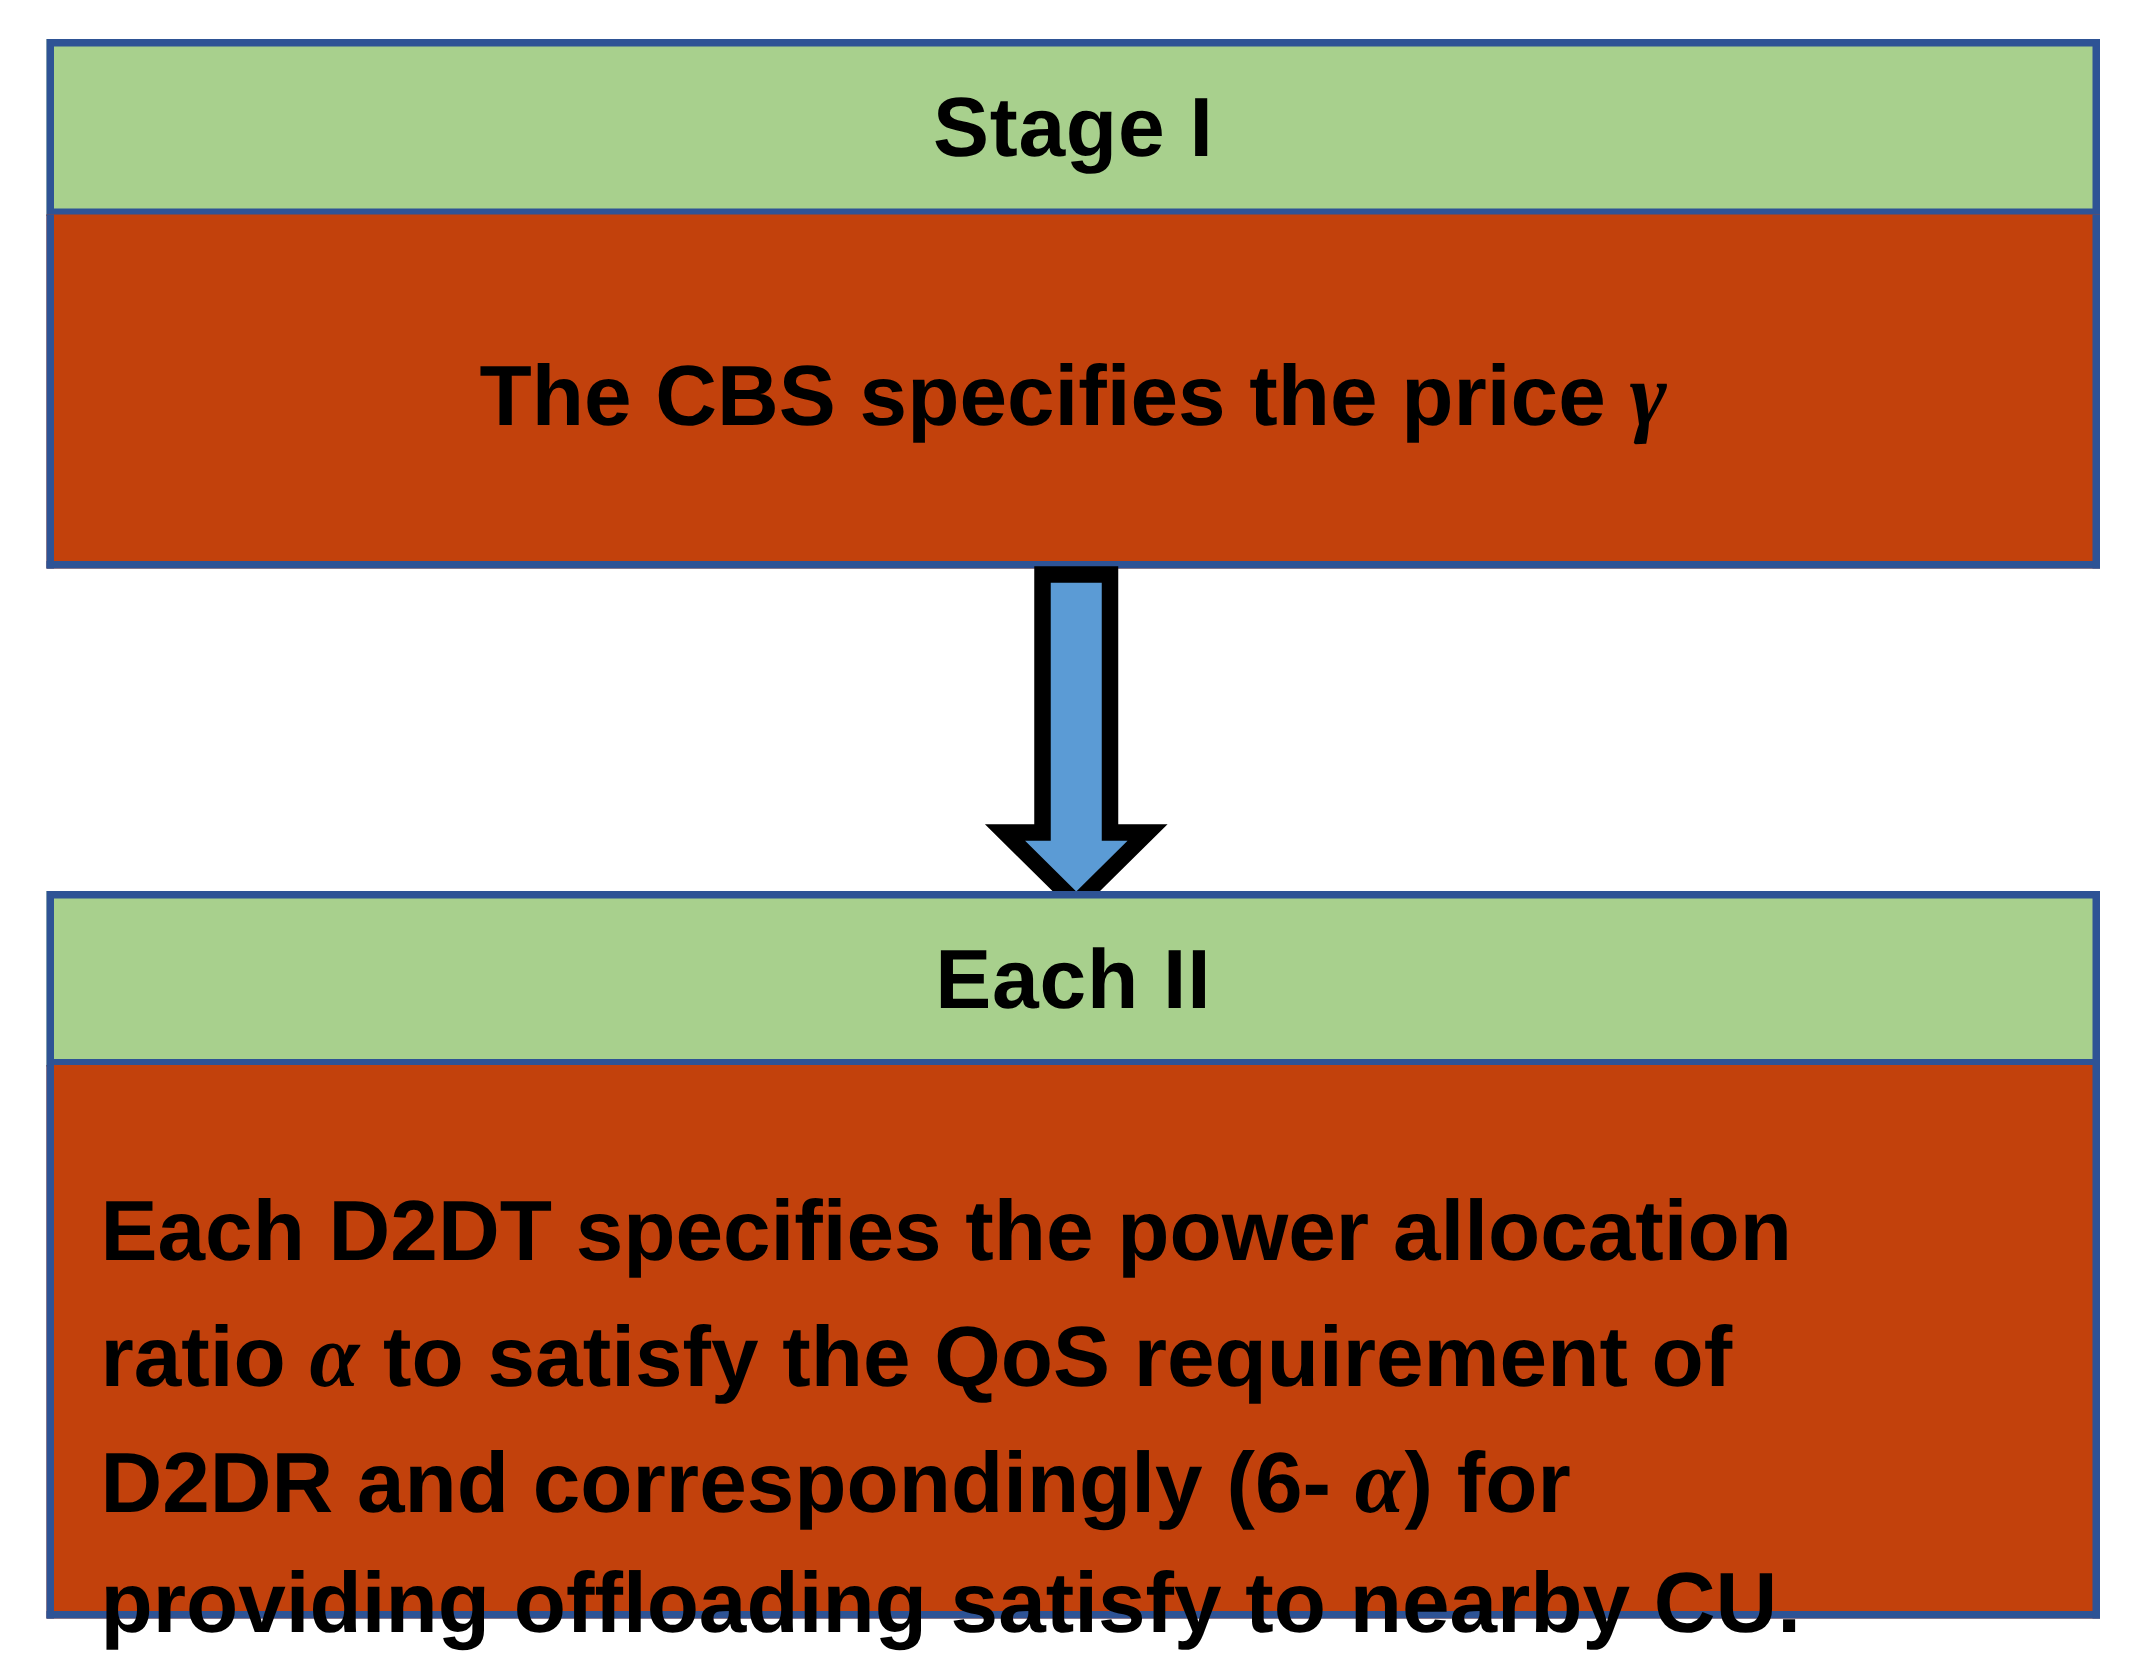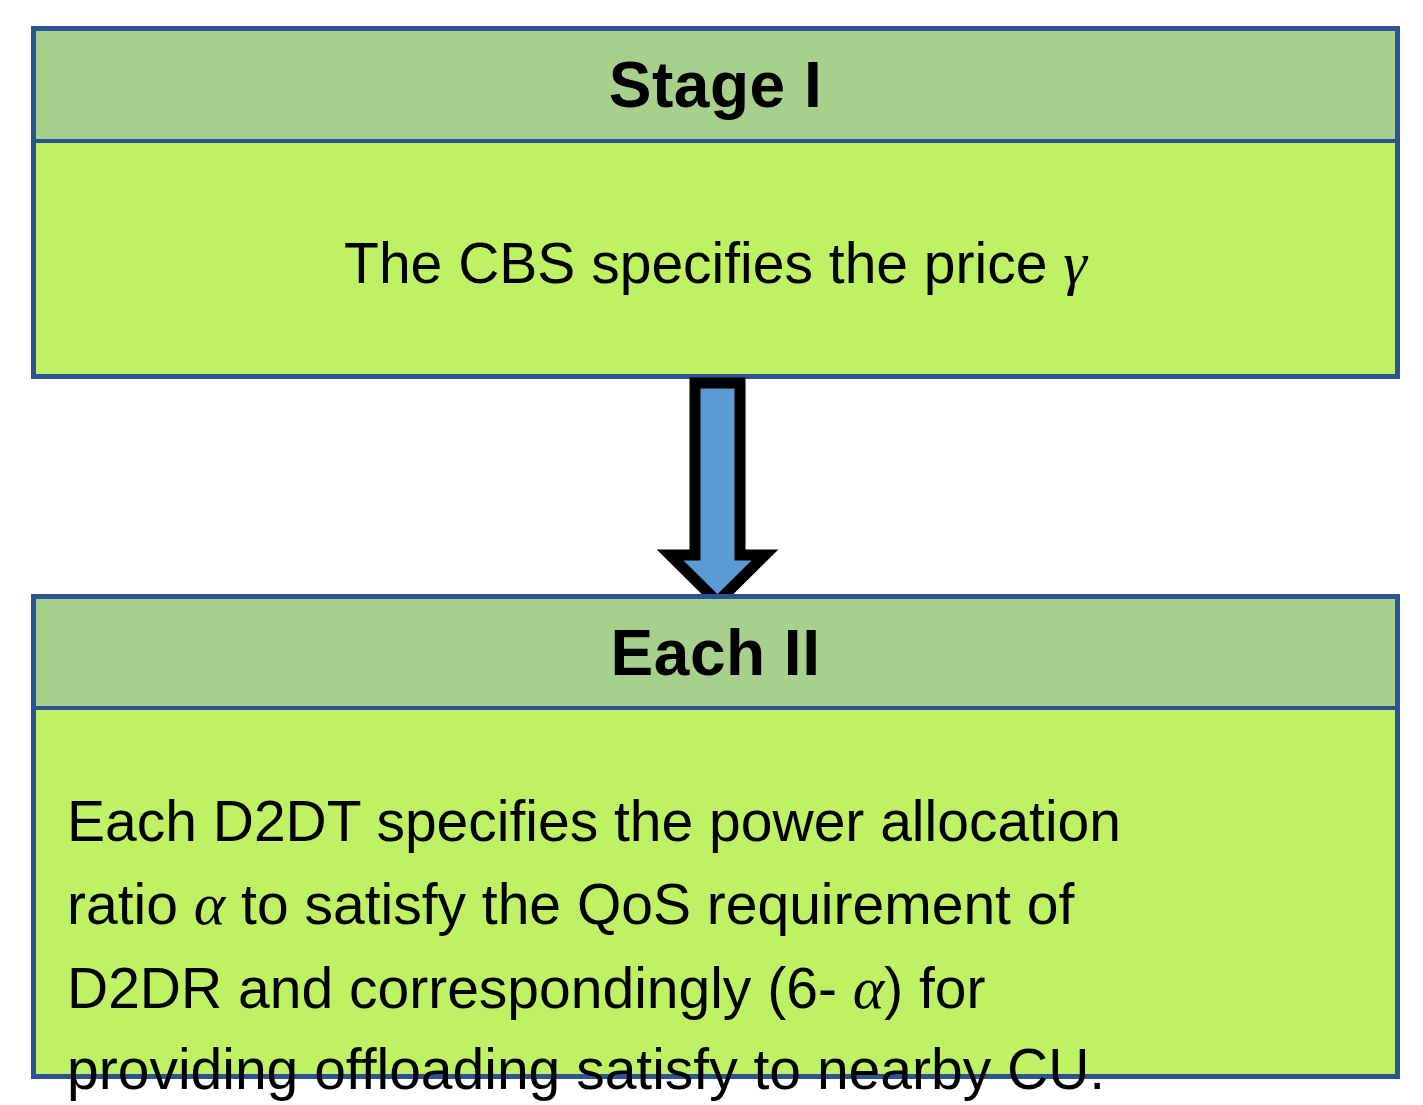--- a/index.html
+++ b/index.html
@@ -30,31 +30,32 @@
     box-sizing: border-box;
     background: #A8D08D;
     border: 5px solid #2E5395;
     display: flex;
     align-items: center;
     justify-content: center;
   }
   .stage-header .title {
     font-family: "Liberation Sans", sans-serif;
     font-weight: bold;
-    font-size: 64px;
+    font-size: 56px;
     color: #000000;
     letter-spacing: 0.5px;
     line-height: 1;
   }
   .stage-body {
     position: absolute;
     box-sizing: border-box;
-    background: #bef264;
+    background: #c2410c;
     border: 5px solid #2E5395;
     border-top: none;
+    font-weight: bold;
   }
   .stage-body .body-text {
     font-family: "Liberation Sans", sans-serif;
     font-size: 57px;
     color: #000000;
     line-height: 1.40;
     white-space: pre-wrap;
   }
   .math {
     font-family: "Liberation Serif", serif;

